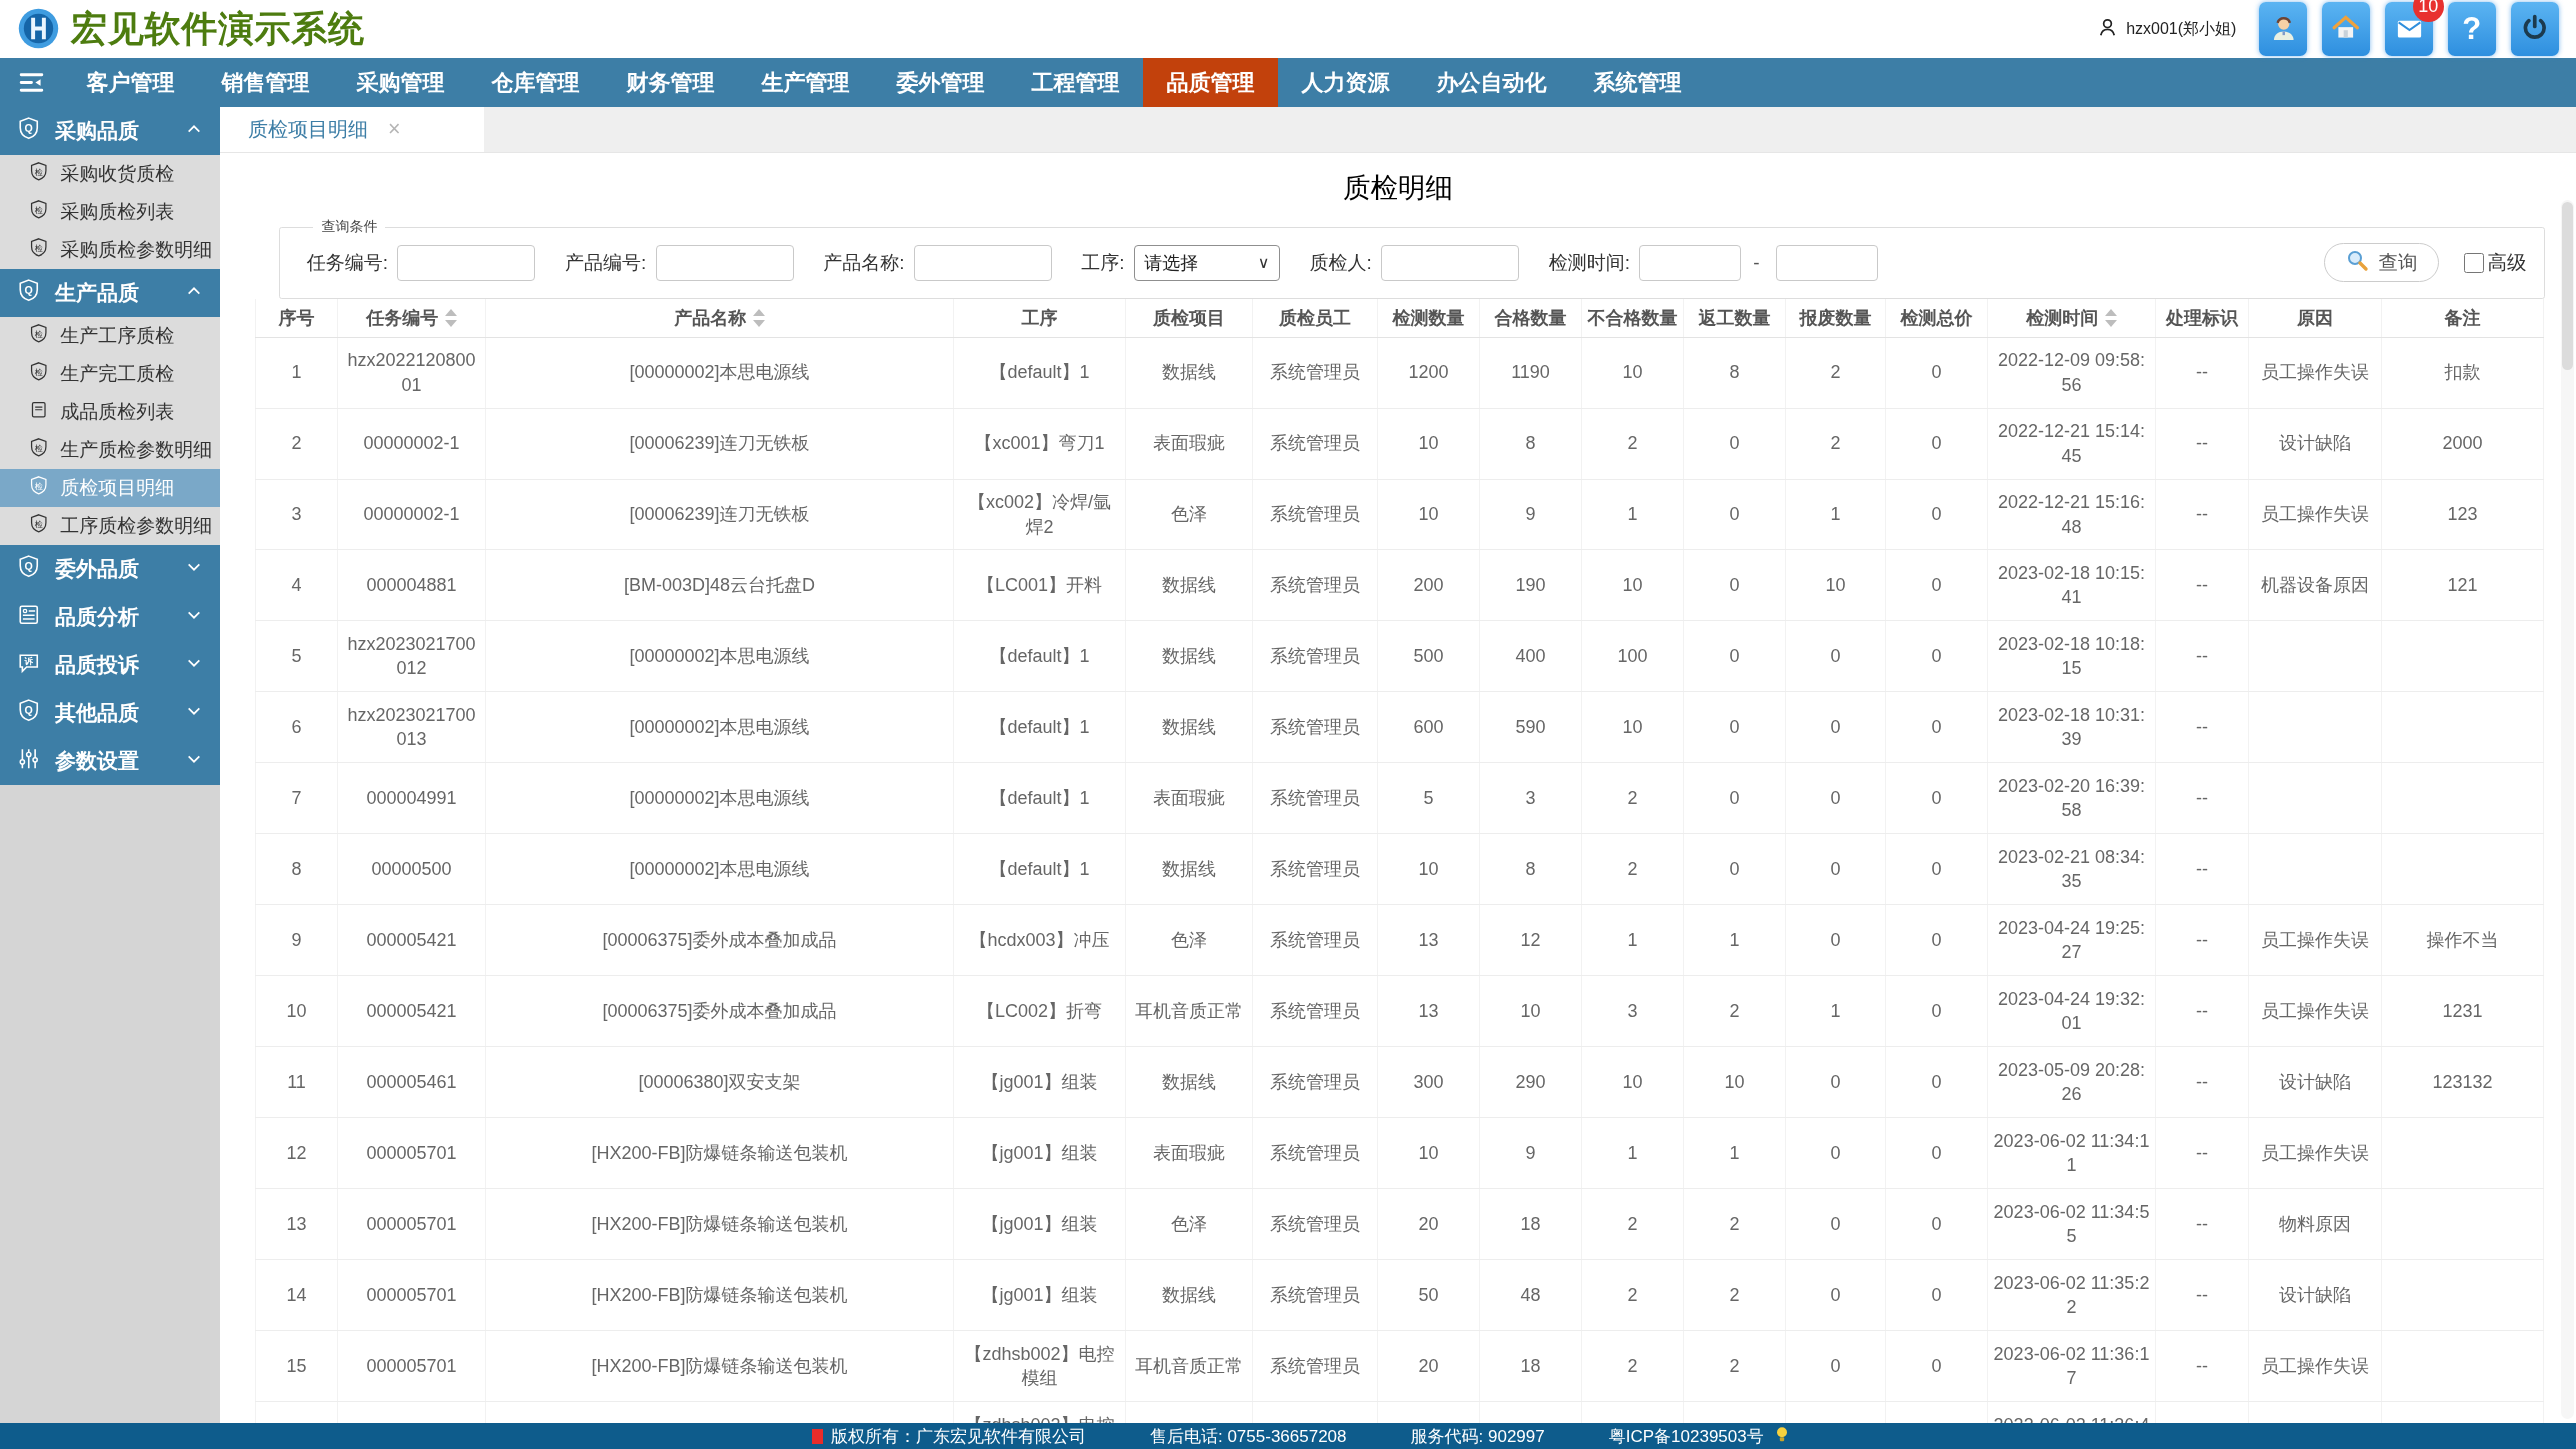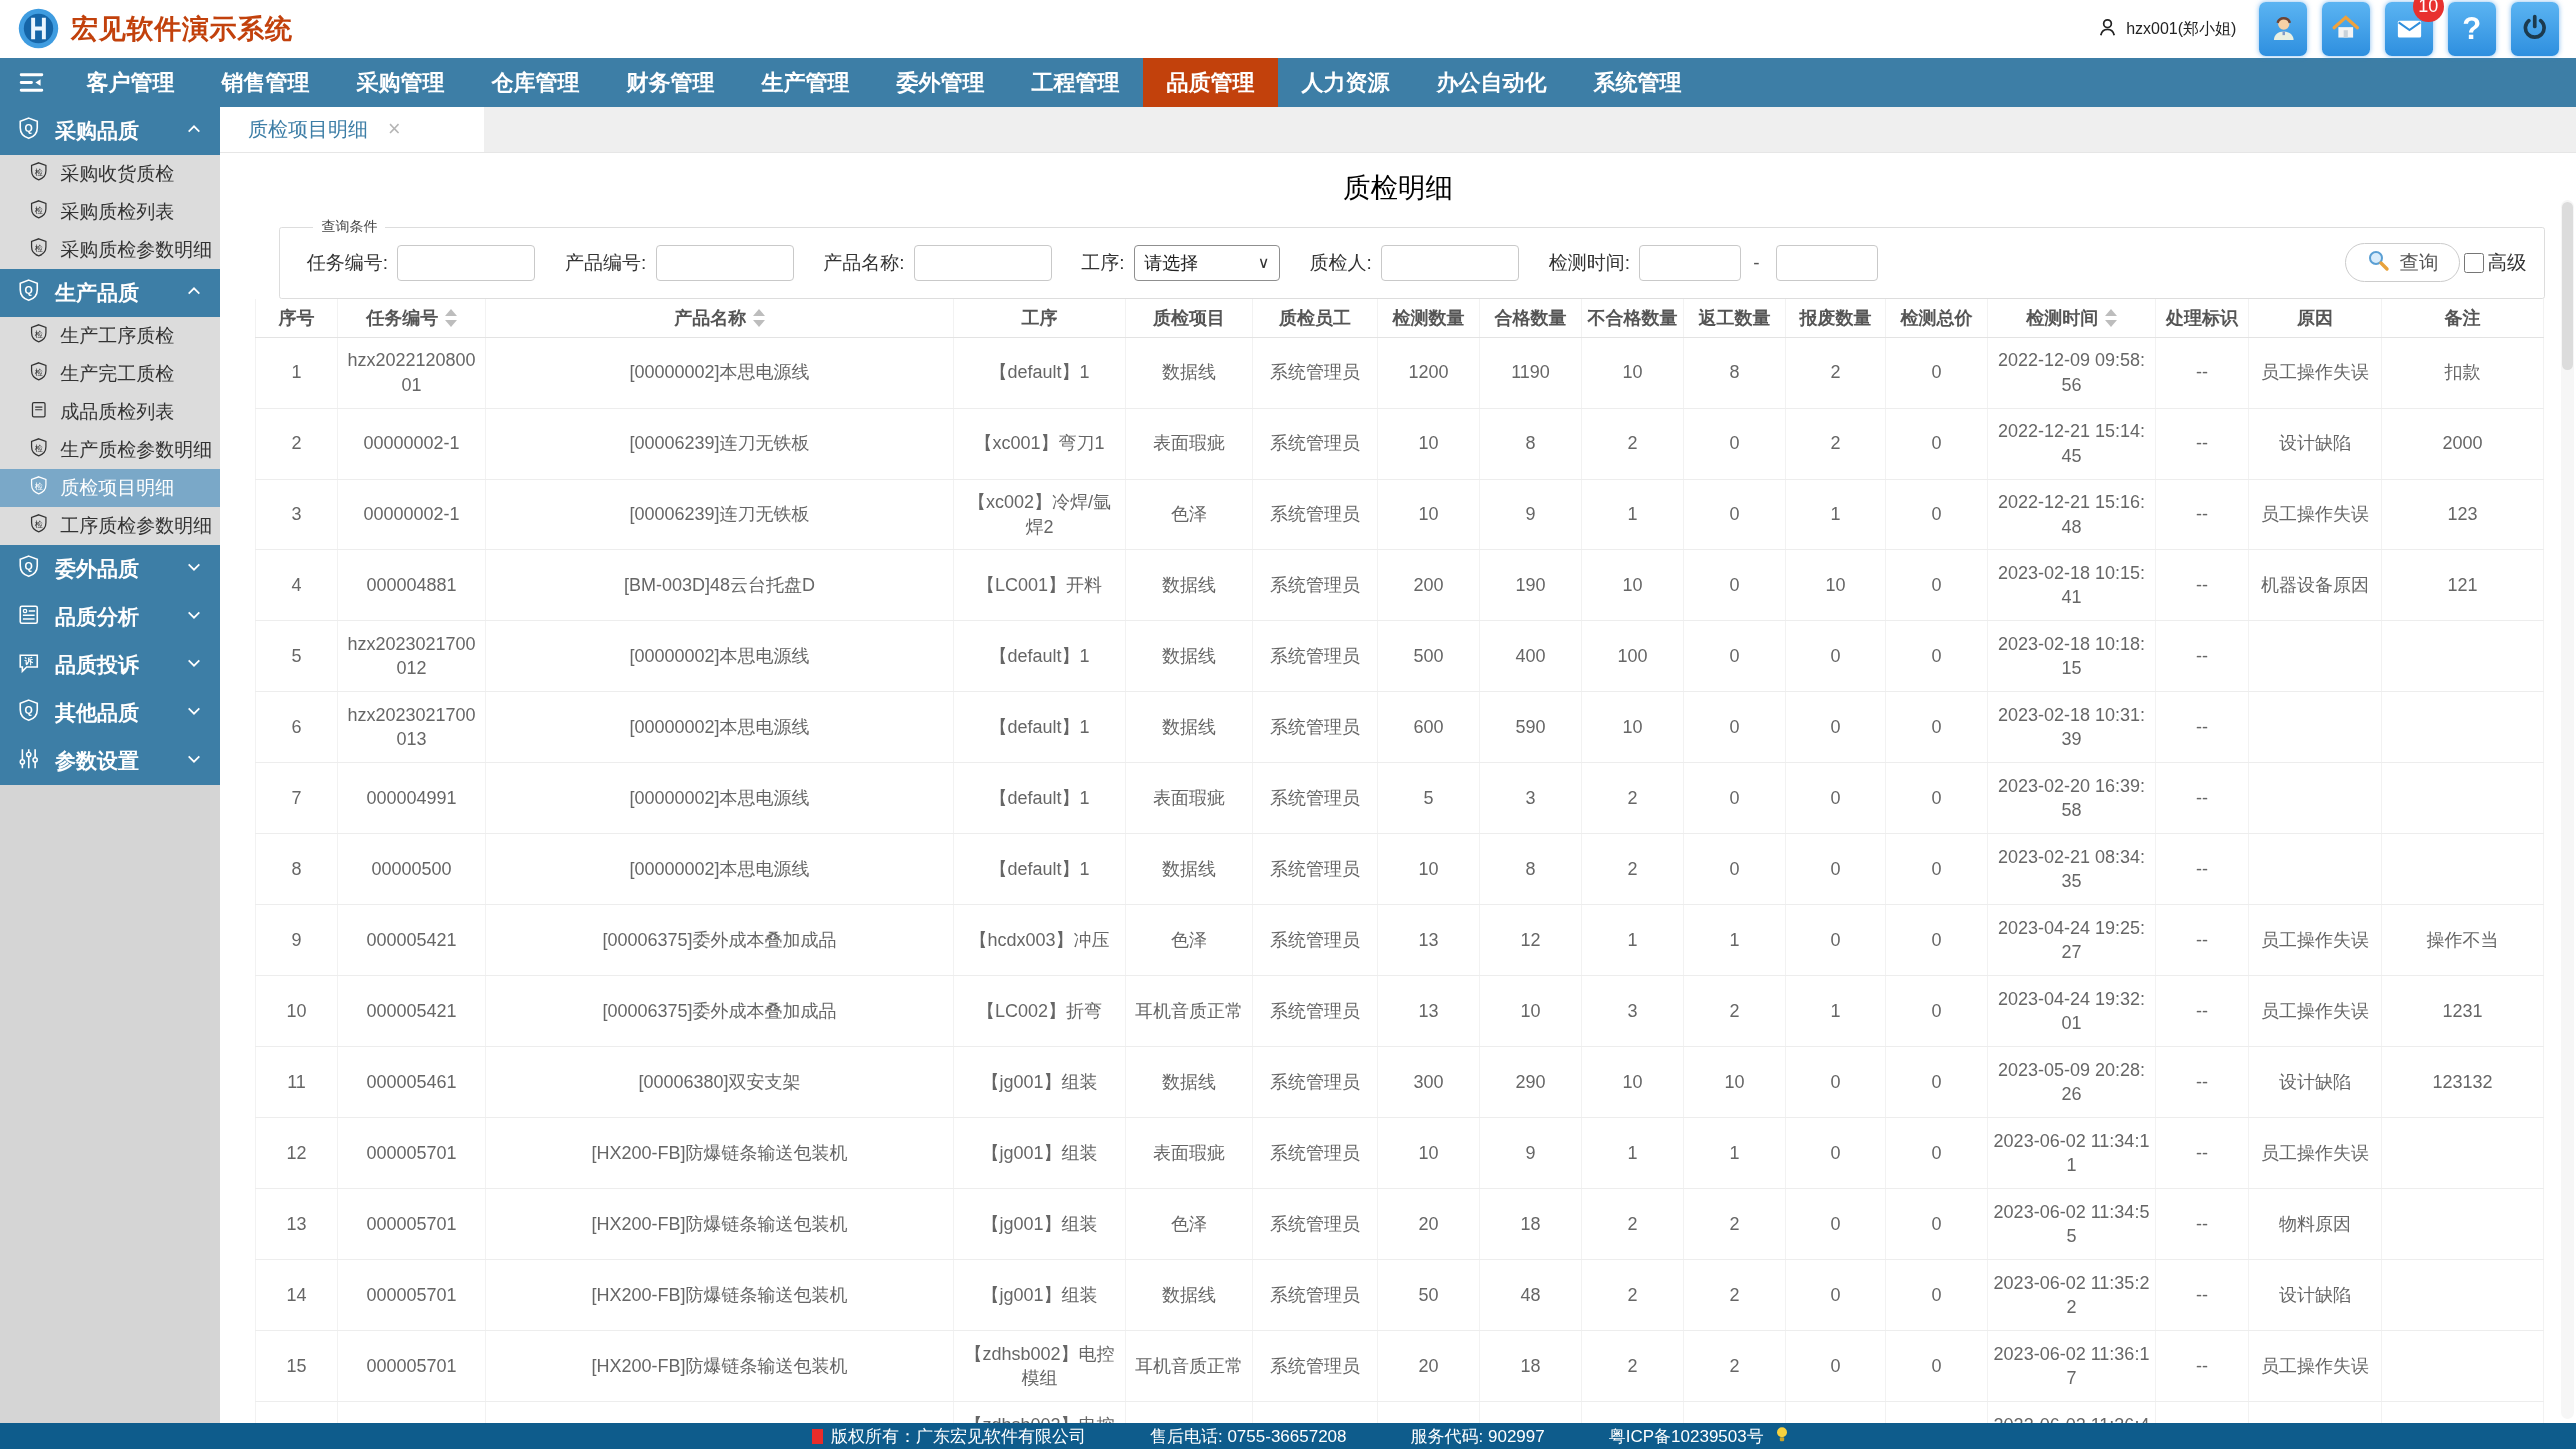--- a/index.html
+++ b/index.html
@@ -2,21 +2,21 @@
 <html style="font-size:10.7px"><head>
 <meta charset="utf-8">
 <style>
   * { margin:0; padding:0; box-sizing:border-box; }
   html,body { width:2576px; height:1449px; overflow:hidden; background:#fff;
     font-family:"Liberation Sans","DejaVu Sans",sans-serif; }
 
   
   .top-header{height:58px;background:#fff;display:flex;align-items:center;justify-content:space-between;padding:0 17.4px;}
   .logo-wrap{display:flex;align-items:center;gap:10.7px;}
-  .logo-title{font-size:27px;font-weight:bold;color:#c2410c;letter-spacing:0.7px;}
+  .logo-title{font-size:36px;font-weight:bold;color:#4d7c0f;letter-spacing:0.7px;}
   .header-right{display:flex;align-items:center;gap:23px;}
   .user-info{display:flex;align-items:center;gap:6.7px;font-size:16px;color:#222;}
   .icon-btns{display:flex;gap:14.8px;align-items:center;}
   .icon-btn{width:48px;height:54px;border-radius:6.7px;background:linear-gradient(#5bb4f2,#2e8fdf);
     box-shadow:0 0 5.4px rgba(62,150,230,.65);display:flex;align-items:center;justify-content:center;position:relative;cursor:pointer;}
   .icon-btn .q{color:#fff;font-size:31px;font-weight:bold;}
   .badge{position:absolute;top:-10.7px;right:-10.7px;min-width:31px;height:31px;border-radius:15.4px;background:#e8312f;
     color:#fff;font-size:18px;display:flex;align-items:center;justify-content:center;padding:0 4px;}
 
   
@@ -50,21 +50,21 @@
   fieldset.filters legend{font-size:14px;color:#444;padding:0 8px;margin-left:16px;}
   .filter-row{display:flex;align-items:center;font-size:19px;color:#333;}
   .filter-row .lbl{margin-left:29.5px;white-space:nowrap;}
   .filter-row .lbl:first-child{margin-left:9.4px;}
   input.text{width:138px;height:36px;border:0.7px solid #c9c9c9;border-radius:4px;font-size:17.4px;padding:0 8px;margin-left:9.4px;color:#333;}
   input.text.short{width:102px;}
   .fake-select{width:146px;height:36px;border:0.7px solid #8f8f8f;border-radius:4px;margin-left:9.4px;
     display:flex;align-items:center;justify-content:space-between;padding:0 9.4px;font-size:18px;color:#222;cursor:pointer;background:#fff;}
   .fake-select .car{font-size:16px;color:#333;}
   .dash{margin:0 6.7px 0 12px;color:#555;}
-  .filter-right{margin-left:auto;display:flex;align-items:center;gap:4px;}
+  .filter-right{margin-left:auto;display:flex;align-items:center;gap:25px;}
   .search-btn{height:39px;padding:0 20px;border:0.7px solid #ccc;border-radius:19.5px;background:#fff;
     display:flex;align-items:center;gap:9.4px;font-size:19.5px;color:#555;cursor:pointer;}
   .adv{display:flex;align-items:center;font-size:19.5px;color:#333;gap:4px;}
   .adv input{width:20px;height:20px;}
 
   
   table.grid{margin-left:35px;width:2288px;border-collapse:collapse;table-layout:fixed;border-left:0.7px solid #f2f2f2;}
   .grid th{height:38px;font-size:18px;font-weight:bold;color:#555;border-bottom:0.7px solid #e3e3e3;border-right:0.7px solid #f2f2f2;background:#fff;}
   .grid td{padding:10.7px 5.4px;font-size:18px;color:#666;text-align:center;border-bottom:0.7px solid #ededed;border-right:0.7px solid #f2f2f2;
     line-height:1.35;word-break:break-all;}

